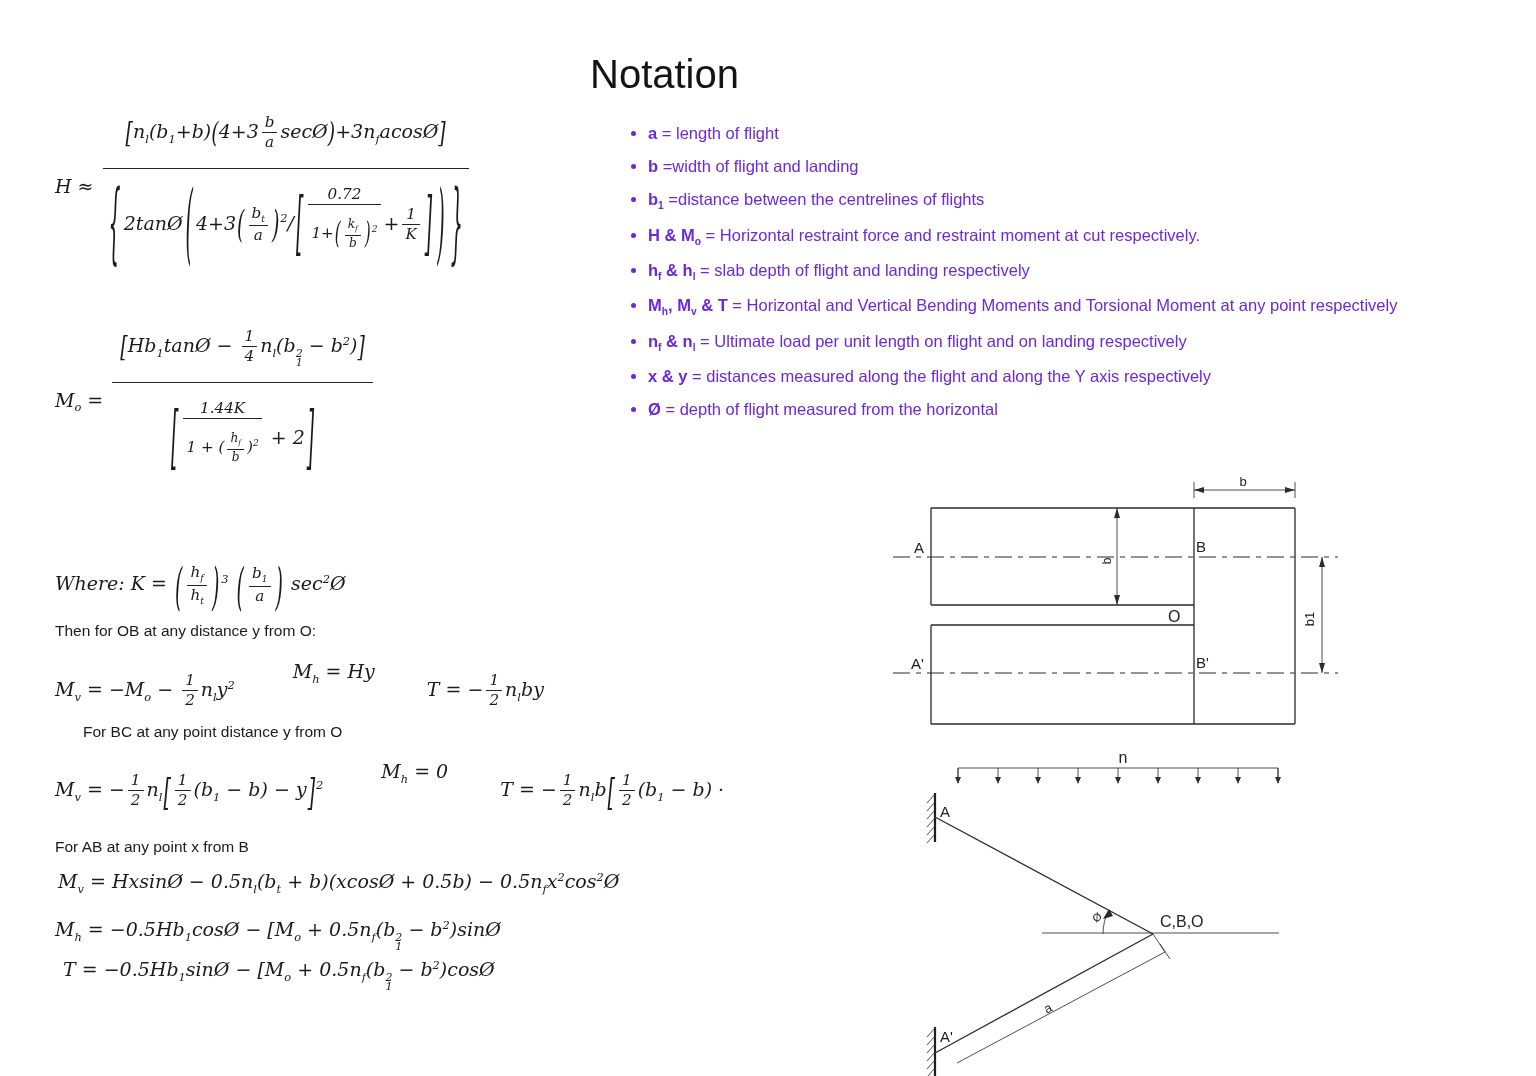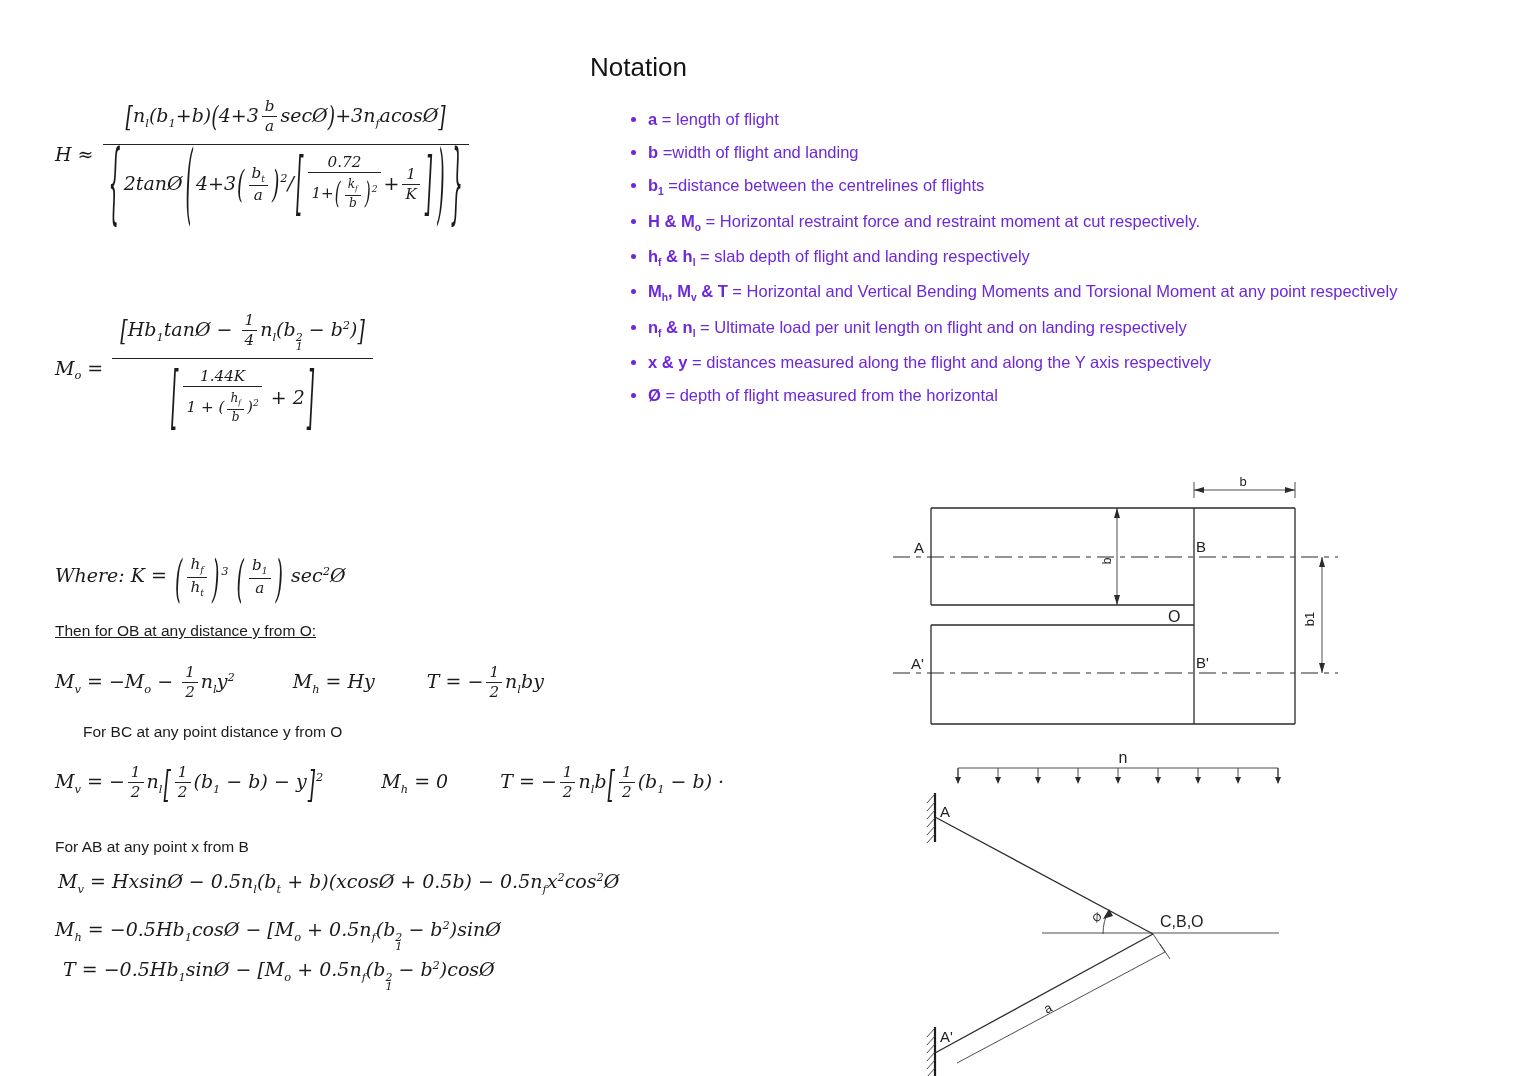--- a/index.html
+++ b/index.html
@@ -4,45 +4,45 @@
 <style>
   html,body{margin:0;padding:0;}
   body{width:1536px;height:1076px;position:relative;background:#ffffff;color:#1d1d1d;
        font-family:"Liberation Sans",sans-serif;overflow:hidden;}
 
   
   .math{font-family:"DejaVu Serif",serif;font-style:italic;font-size:19px;color:#1b1b1b;
         position:absolute;white-space:nowrap;}
   .math sub{font-size:0.60em;}
   .math sup{font-size:0.60em;}
-  .fr{display:inline-flex;flex-direction:column;vertical-align:middle;margin:4px 3px;
+  .fr{display:inline-flex;flex-direction:column;vertical-align:middle;margin:12px 3px;
       font-size:0.8em;line-height:1.15;}
   .fr>.n{display:block;text-align:center;border-bottom:1.3px solid #222;padding:0 3px 1px;}
   .fr>.d{display:block;text-align:center;padding:1px 3px 0;}
   .fr.main{font-size:1em;}
   .fr.main>.n{border-bottom:1.5px solid #222;padding:2px 8px 4px;}
   .fr.main>.d{padding-top:5px;}
   .ss{display:inline-flex;flex-direction:column;font-size:0.58em;line-height:0.8;
       vertical-align:-0.45em;text-align:left;}
   .ss span{display:block;}
   .s1,.s2,.s3,.s4,.s5{display:inline-block;vertical-align:middle;}
   .s1{transform:scaleY(1.45);}
   .s2{transform:scaleY(1.95);margin:0 1px;}
   .s3{transform:scaleY(2.7);margin:0 2px;}
   .s4{transform:scaleY(3.6);margin:0 2px;}
   .s5{transform:scaleY(4.6);margin:0 3px;}
 
   .plain{position:absolute;font-size:15.5px;color:#1b1b1b;white-space:nowrap;}
-  .eqrow{display:flex;align-items:center;}
+  .eqrow{display:flex;align-items:flex-start;}
   .eqrow .eq2{margin-left:58px;}
   .eqrow .eq3{margin-left:52px;}
 
   
   #notation{position:absolute;left:590px;top:52px;width:940px;}
-  #notation h1{font-size:26px;font-weight:400;margin:0 0 26px 0;color:#141414;}
+  #notation h1{font-size:40px;font-weight:400;margin:0 0 26px 0;color:#141414;}
   #notation ul{margin:0;padding-left:58px;}
   #notation li{font-size:16.5px;line-height:1.28;margin-bottom:12px;color:#6d28d9;}
   .blead{font-weight:700;}
   .blead sub{font-size:0.62em;}
 
   
   svg{position:absolute;}
   svg text{font-family:"Liberation Sans",sans-serif;fill:#222;font-style:normal;}
   .ln{stroke:#2b2b2b;stroke-width:1.3;fill:none;}
   .thin{stroke:#3a3a3a;stroke-width:0.9;fill:none;}
@@ -89,21 +89,21 @@
         </span><span> + 2</span><span class="s4">]</span></span>
     </span></div>
 <div class="math" style="left:55px;top:552px;"><span>Where: K = </span><span class="s3">(</span><span class="fr">
       <span class="n"><span>h</span><sub>f</sub></span>
       <span class="d"><span>h</span><sub>t</sub></span>
     </span><span class="s3">)</span><sup>3</sup><span> </span><span class="s3">(</span><span class="fr">
       <span class="n"><span>b</span><sub>1</sub></span>
       <span class="d"><span>a</span></span>
     </span><span class="s3">)</span><span> sec</span><sup>2</sup><span>Ø</span></div>
 
-<div class="plain" style="left:55px;top:622px;text-decoration:underline;">Then for OB at any distance y from O:</div>
+<div class="plain" style="left:55px;top:622px;">Then for OB at any distance y from O:</div>
 <div class="math eqrow" style="left:55px;top:660px;">
   <span class="eq1"><span>M</span><sub>v</sub><span> = −M</span><sub>o</sub><span> − </span><span class="fr">
         <span class="n"><span>1</span></span>
         <span class="d"><span>2</span></span>
       </span><span>n</span><sub>l</sub><span>y</span><sup>2</sup></span>
   <span class="eq2"><span>M</span><sub>h</sub><span> = Hy</span></span>
   <span class="eq3"><span>T = −</span><span class="fr">
         <span class="n"><span>1</span></span>
         <span class="d"><span>2</span></span>
       </span><span>n</span><sub>l</sub><span>by</span></span>

